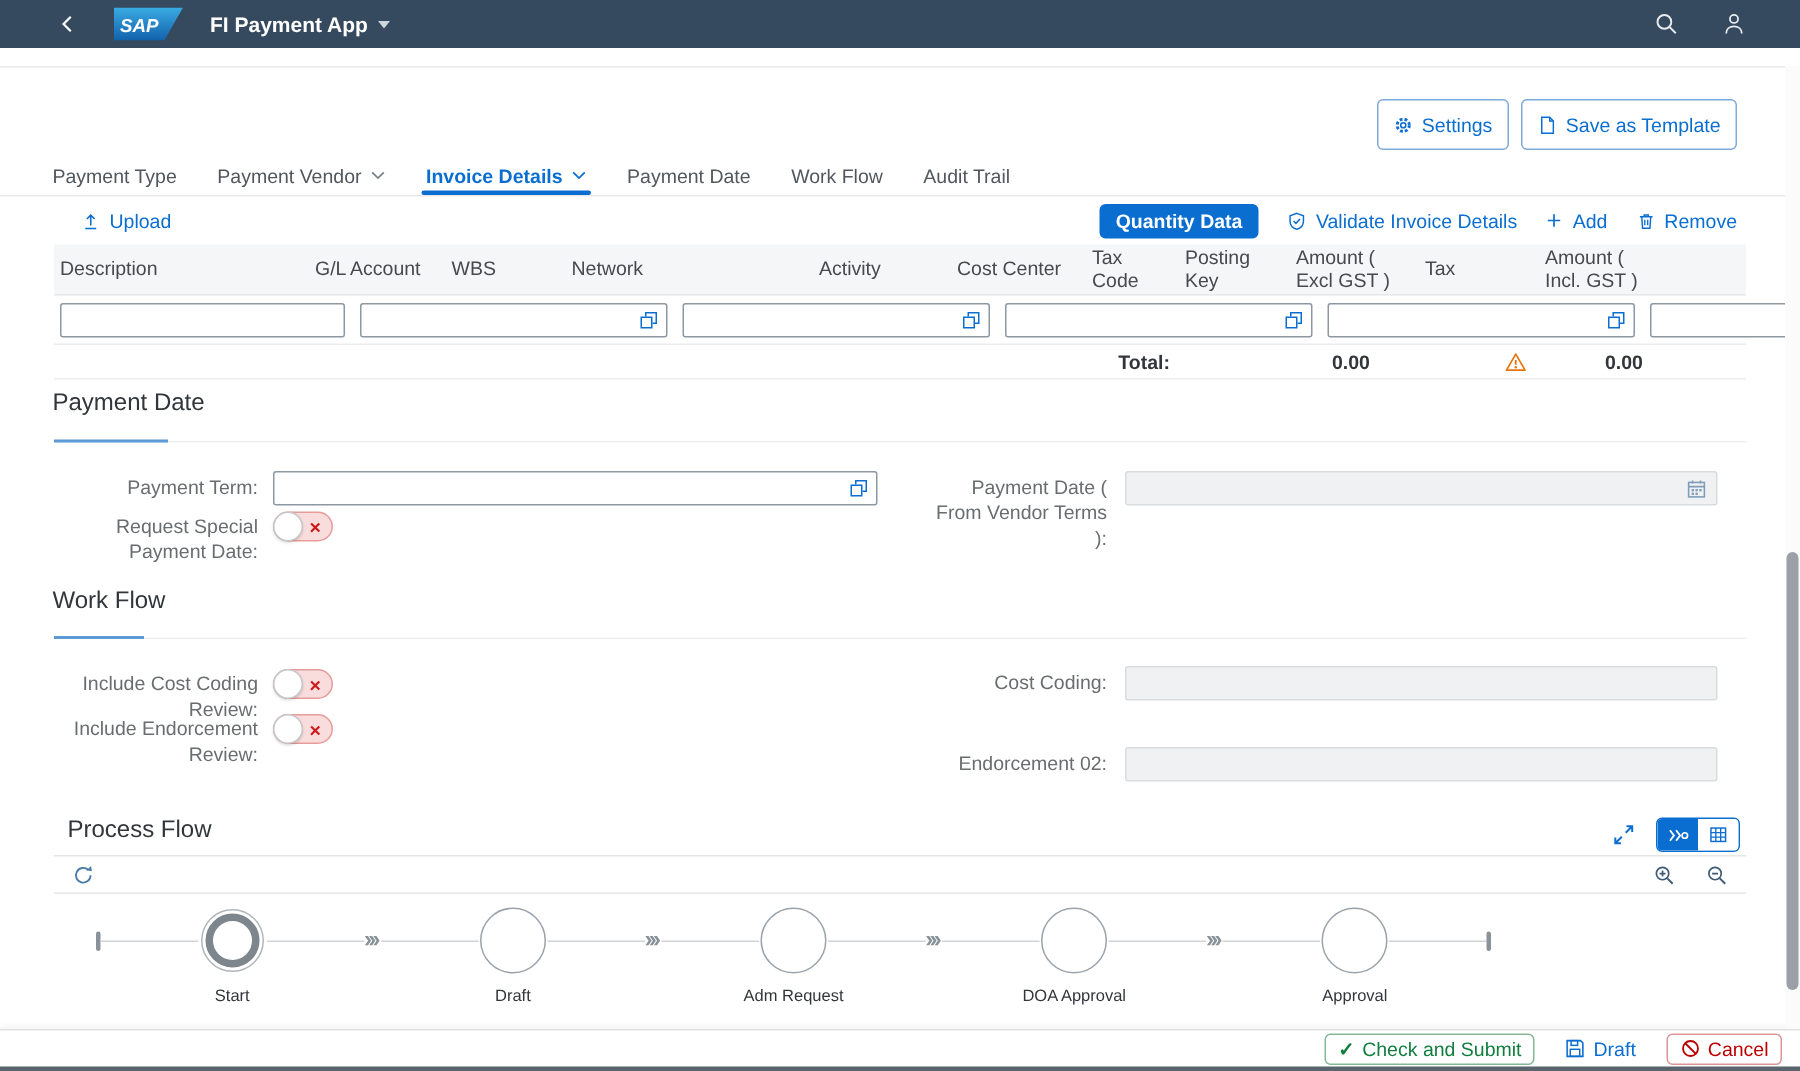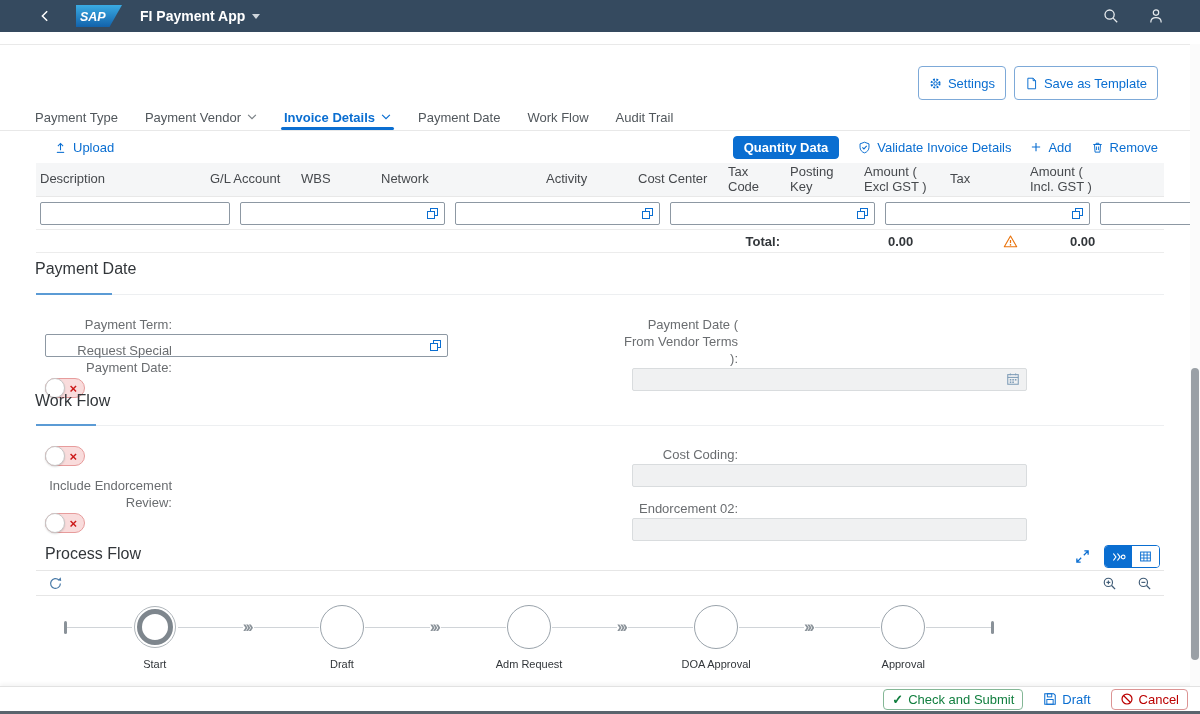--- a/index.html
+++ b/index.html
@@ -71,21 +71,21 @@
   .ttotal .c8.amt { padding-left:24px; }
   .ttotal .c10.amt { padding-left:40px; }
   .ttotal .warn { display:flex; justify-content:flex-end; padding-right:2px; }
 
   
   .stitle { position:absolute; left:35px; font-size:16px; color:#32363a; }
   .rule { position:absolute; left:36px; right:36px; height:1px; background:#edeff1; }
   .rule .blueseg { position:absolute; left:0; top:-1px; height:2px; background:#5b9bd5; }
 
   
-  .frow { position:absolute; display:flex;flex-direction:column; }
+  .frow { position:absolute; display:flex; }
   .frow .lbl { text-align:right; font-size:13px; color:#6a6d70; line-height:1.3; padding-top:3px; }
   .frow.leftcol { left:35px; } .frow.leftcol .lbl { width:137px; }
   .frow.leftcol .ctrl { margin-left:10px; }
   .frow.rightcol { left:620px; } .frow.rightcol .lbl { width:118px; }
   .frow.rightcol .ctrl { margin-left:12px; width:395px; }
   .w403 { width:403px; }
 
   
   .toggle { position:relative; width:40px; height:20px; border:1px solid #e79c9c; background:#f9dcdc;
             border-radius:10px; display:inline-block; cursor:pointer; margin-top:1px; }
@@ -374,20 +374,21 @@
     <span class="lbl">Request Special Payment Date:</span>
     <span class="ctrl"><span class="toggle"><span class="knob"></span><span class="xmark">×</span></span></span>
   </div>
 
   <div class="stitle" style="top:392px;">Work Flow</div>
   <div class="rule" style="top:425px;">
       <span class="blueseg" style="width:60px;"></span>
     </div>
 
   <div class="frow leftcol" style="top:445px;">
+    <span class="lbl">Include Cost Coding Review:</span>
     <span class="ctrl"><span class="toggle"><span class="knob"></span><span class="xmark">×</span></span></span>
   </div>
   <div class="frow leftcol" style="top:475px;">
     <span class="lbl">Include Endorcement Review:</span>
     <span class="ctrl"><span class="toggle"><span class="knob"></span><span class="xmark">×</span></span></span>
   </div>
   <div class="frow rightcol" style="top:444px;">
     <span class="lbl">Cost Coding:</span>
     <span class="ctrl">
         <span class="inp disabled">

